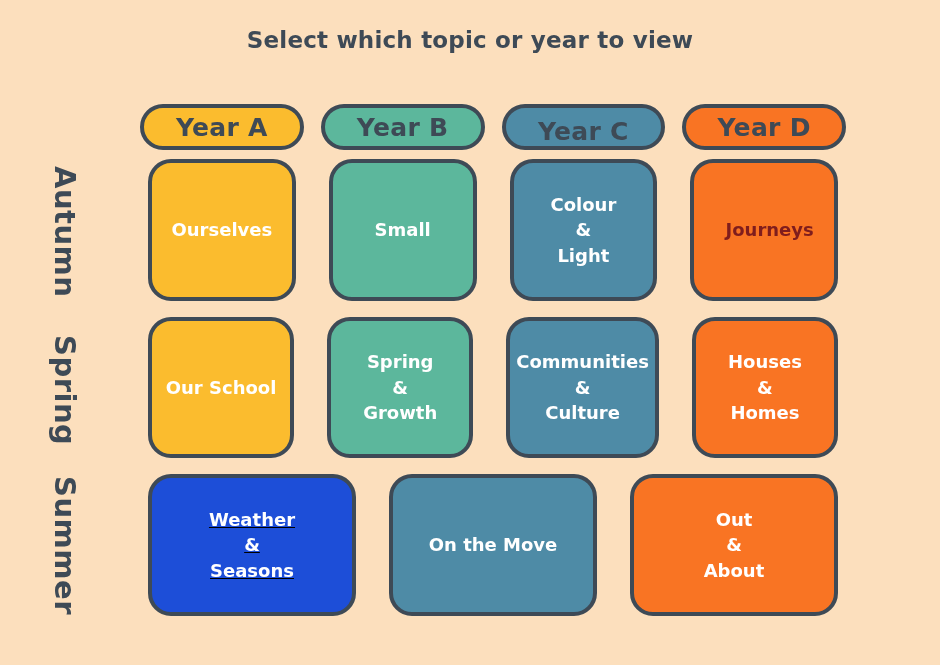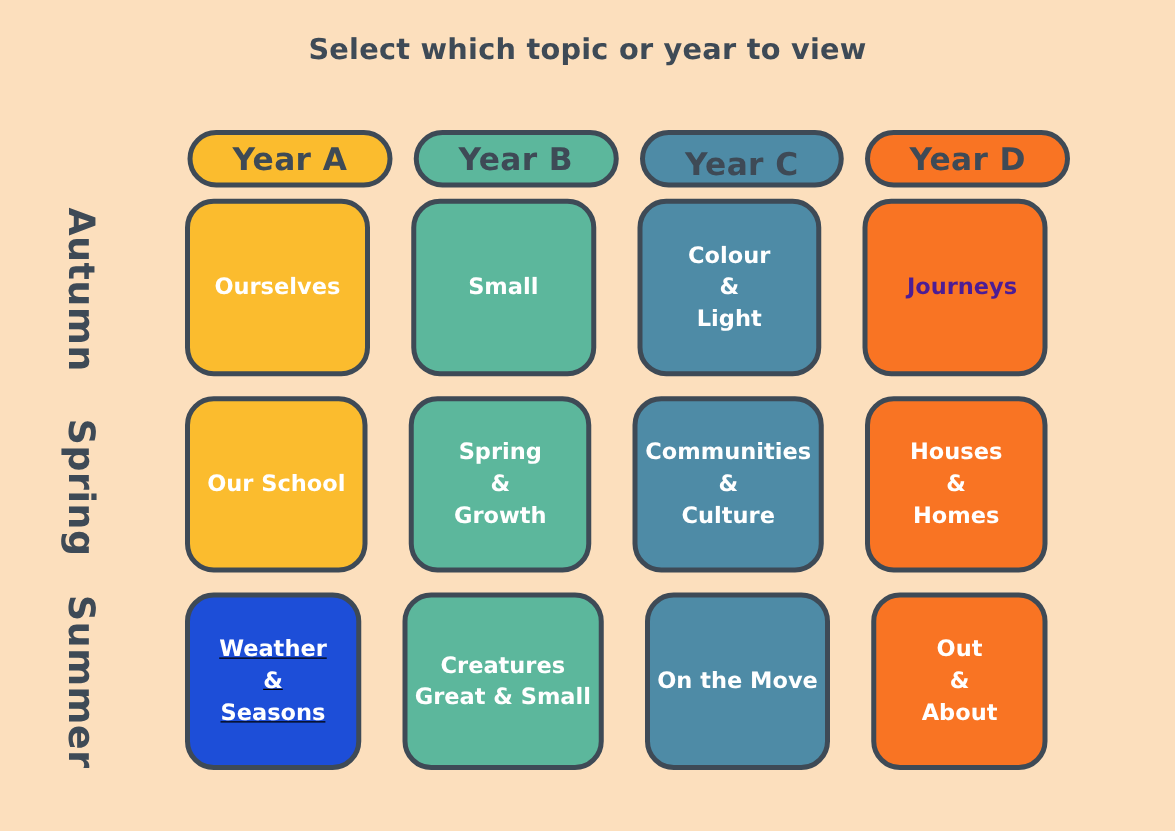--- a/index.html
+++ b/index.html
@@ -41,21 +41,21 @@
     position: absolute;
     left: 140px;
     top: 104px;
     width: 706px;
     height: 512px;
   }
 
   
   .year-row {
     position: absolute;
-    left: 10px;
+    left: 0;
     top: 0;
     width: 706px;
     height: 50px;
     display: flex;
     gap: 17px;
   }
   .year-pill {
     flex: 1 1 0;
     height: 46px;
     border: 4px solid #3e4a56;
@@ -171,21 +171,21 @@
           </div>
         <div class="topic-card" style="background: rgb(92, 183, 156); border-color: rgb(62, 74, 86);">
             <div class="line" style="color: rgb(255, 255, 255);">Small</div>
           </div>
         <div class="topic-card" style="background: rgb(78, 139, 166); border-color: rgb(62, 74, 86);">
             <div class="line" style="color: rgb(255, 255, 255);">Colour</div>
             <div class="line" style="color: rgb(255, 255, 255);">&amp;</div>
             <div class="line" style="color: rgb(255, 255, 255);">Light</div>
           </div>
         <div class="topic-card" style="background: rgb(249, 116, 35); border-color: rgb(62, 74, 86);">
-            <div class="line" style="color: #4c1d95; margin-left: 11px;">Journeys</div>
+            <div class="line" style="color: #7f1d1d; margin-left: 11px;">Journeys</div>
           </div>
       </div>
 
       <div class="card-row">
         <div class="topic-card" style="background: rgb(251, 188, 46); border-color: rgb(62, 74, 86);">
             <div class="line" style="color: rgb(255, 255, 255);">Our School</div>
           </div>
         <div class="topic-card" style="background: rgb(92, 183, 156); border-color: rgb(62, 74, 86);">
             <div class="line" style="color: rgb(255, 255, 255);">Spring</div>
             <div class="line" style="color: rgb(255, 255, 255);">&amp;</div>
@@ -202,24 +202,20 @@
             <div class="line" style="color: rgb(255, 255, 255);">Homes</div>
           </div>
       </div>
 
       <div class="card-row">
         <div class="topic-card" style="background: #1d4ed8; border-color: rgb(62, 74, 86); text-decoration: underline;">
             <div class="line" style="color: rgb(255, 255, 255);">Weather</div>
             <div class="line" style="color: rgb(255, 255, 255);">&amp;</div>
             <div class="line" style="color: rgb(255, 255, 255);">Seasons</div>
           </div>
-        <div class="topic-card" style="background: rgb(92, 183, 156); border-color: rgb(62, 74, 86);">
-            <div class="line" style="color: rgb(255, 255, 255);">Creatures</div>
-            <div class="line" style="color: rgb(255, 255, 255);">Great &amp; Small</div>
-          </div>
         <div class="topic-card" style="background: rgb(78, 139, 166); border-color: rgb(62, 74, 86);">
             <div class="line" style="color: rgb(255, 255, 255);">On the Move</div>
           </div>
         <div class="topic-card" style="background: rgb(249, 116, 35); border-color: rgb(62, 74, 86);">
             <div class="line" style="color: rgb(255, 255, 255);">Out</div>
             <div class="line" style="color: rgb(255, 255, 255);">&amp;</div>
             <div class="line" style="color: rgb(255, 255, 255);">About</div>
           </div>
       </div>
 

